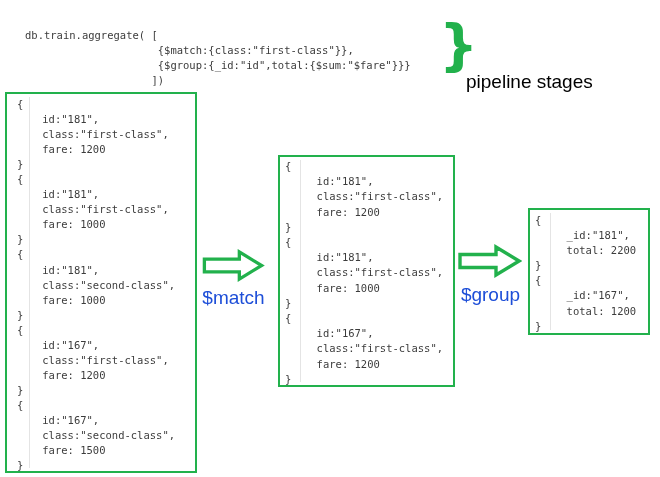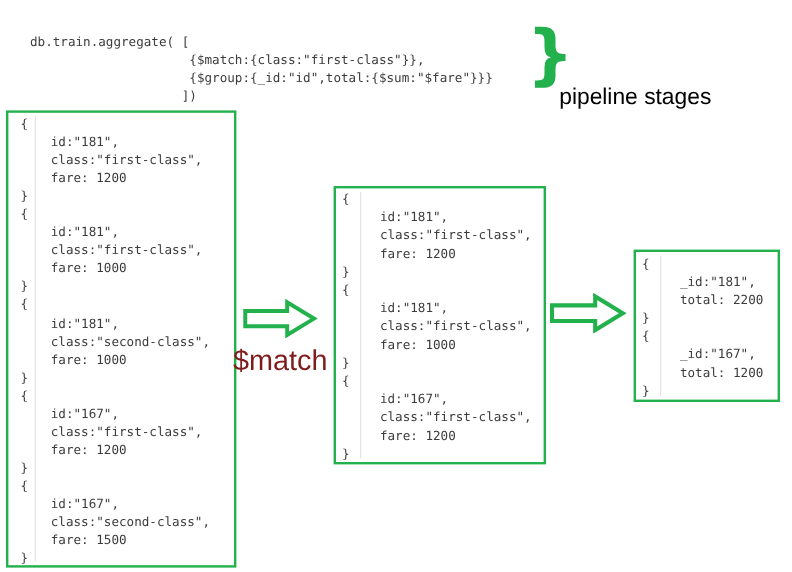--- a/index.html
+++ b/index.html
@@ -37,21 +37,21 @@
   .mid-box{left:278px;top:155px;width:177px;height:232px;}
   .mid-box pre{padding:2px 0 0 5px;line-height:15.2px;}
   .mid-box .indent-guide{left:20px;}
   .out-box{left:528px;top:208px;width:122px;height:127px;}
   .out-box pre{padding:3px 0 0 5px;line-height:15.1px;}
   .out-box .indent-guide{left:20px;}
   .arrow{position:absolute;}
   .match-arrow{left:202px;top:249px;}
   .group-arrow{left:458px;top:244px;}
   .stage-label{
-    position:absolute;font-size:24px;color:#7f1d1d;text-align:center;width:85px;
+    position:absolute;font-size:19px;color:#1d4ed8;text-align:center;width:85px;
     white-space:nowrap;
   }
   .match-label{left:191px;top:287px;}
   .group-label{left:448px;top:284px;}
 </style>
 </head>
 <body>
 
 <div class="canvas">
 
@@ -113,20 +113,21 @@
 {
      id:"167",
      class:"first-class",
      fare: 1200
 }</pre>
   </div>
 
   <svg class="arrow group-arrow" width="64" height="34" viewBox="0 0 64 34">
     <polygon points="2,10.5 38,10.5 38,3 61,17 38,31 38,23.5 2,23.5" fill="#ffffff" stroke="#22b14c" stroke-width="3.4"></polygon>
   </svg>
+  <div class="stage-label group-label">$group</div>
 
   <div class="doc-box out-box">
     <div class="indent-guide"></div>
     <pre>{
      _id:"181",
      total: 2200
 }
 {
      _id:"167",
      total: 1200

